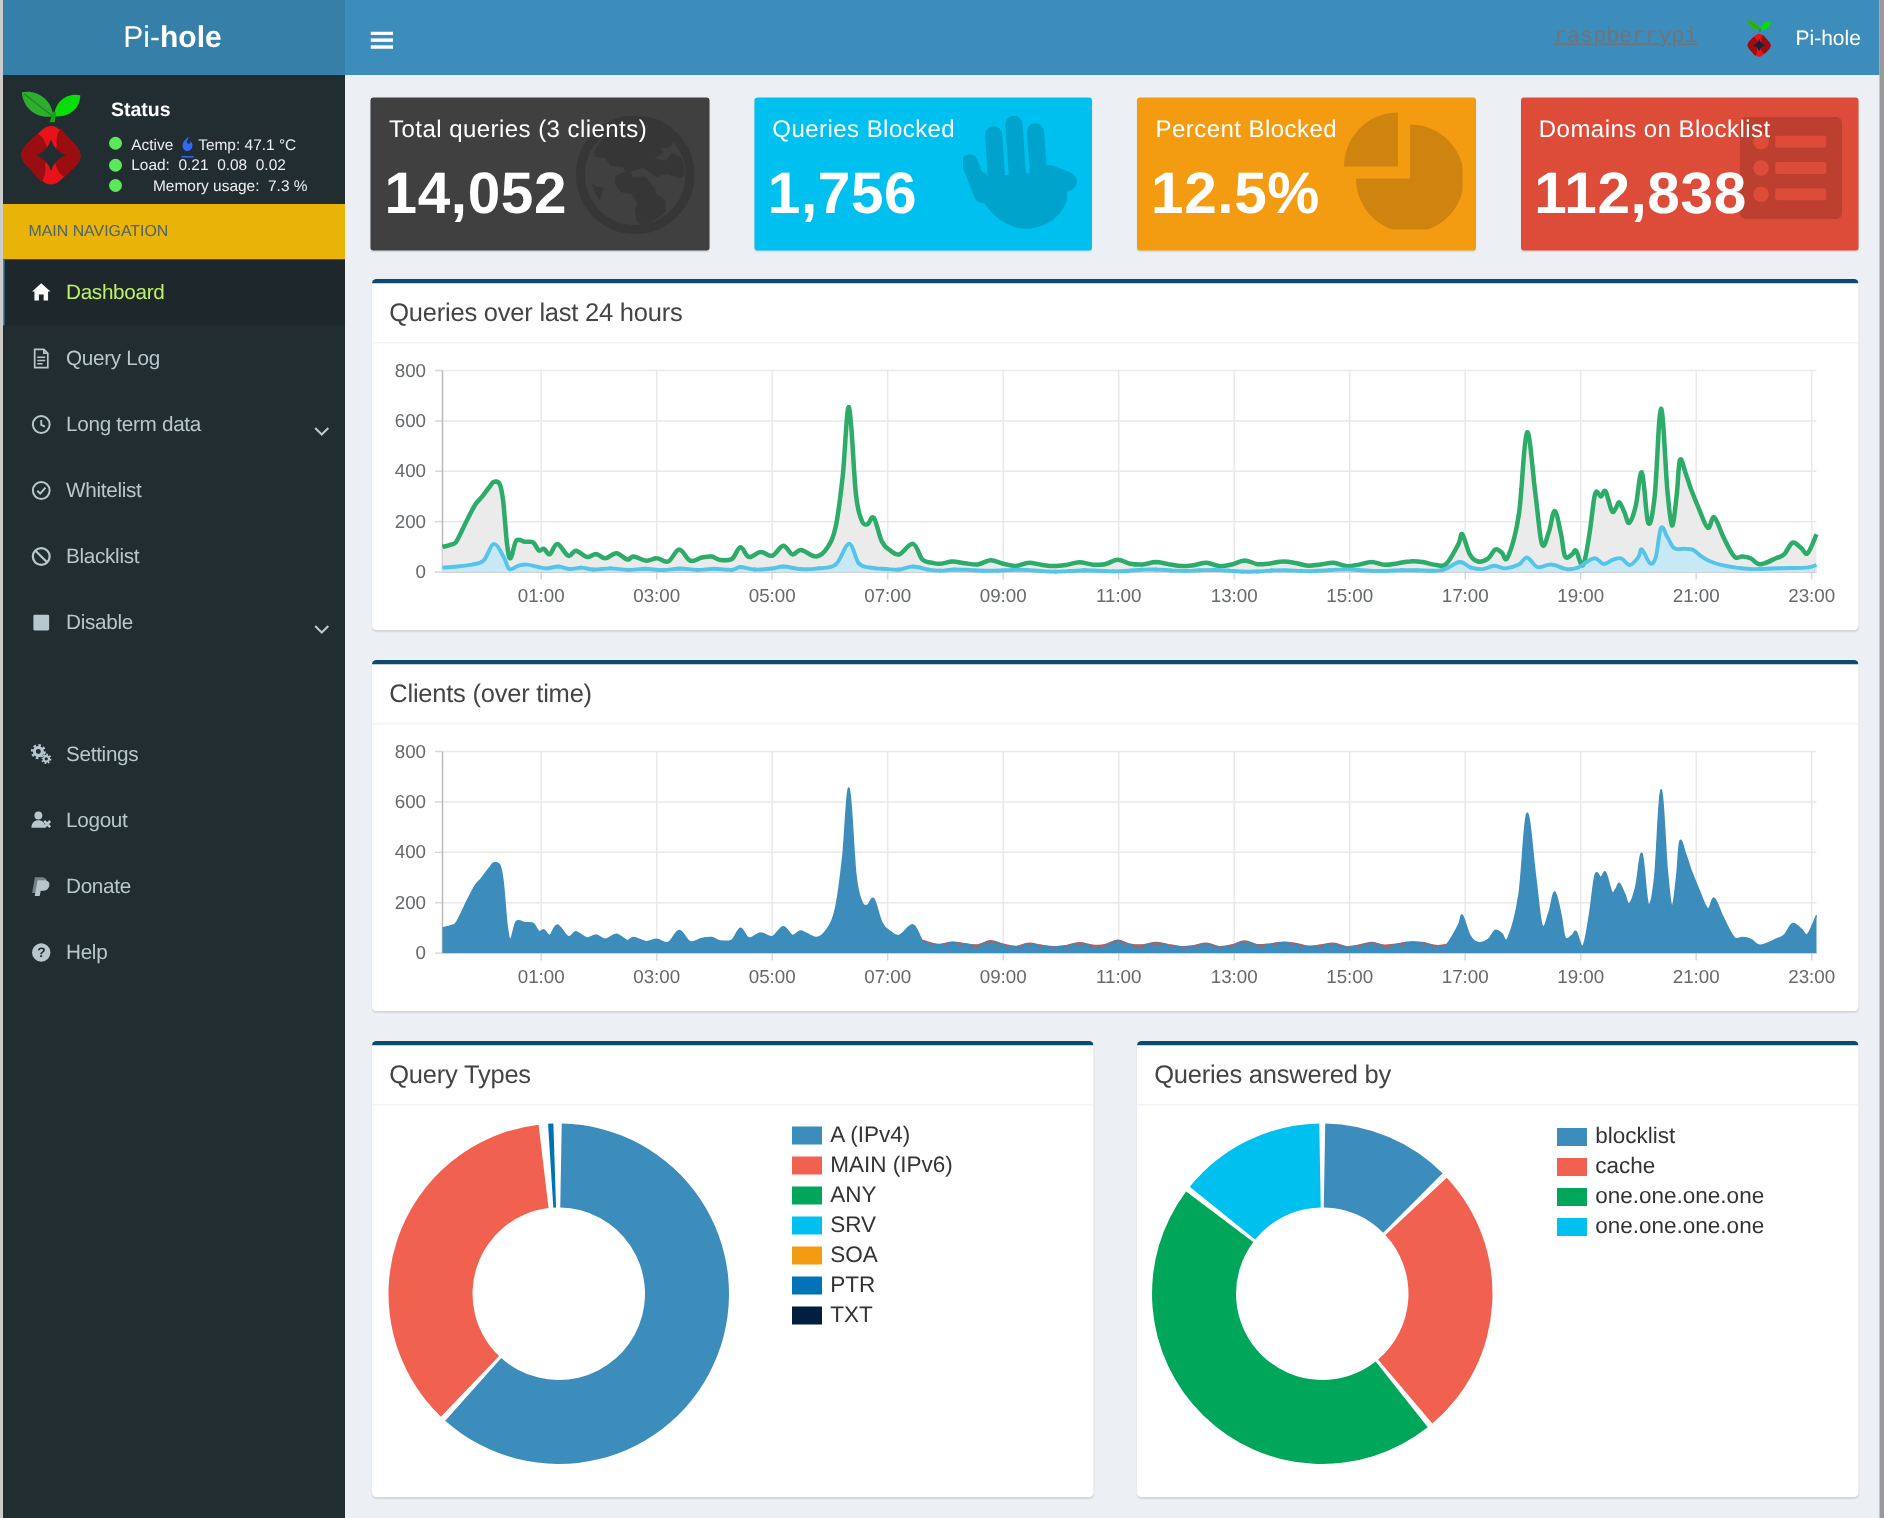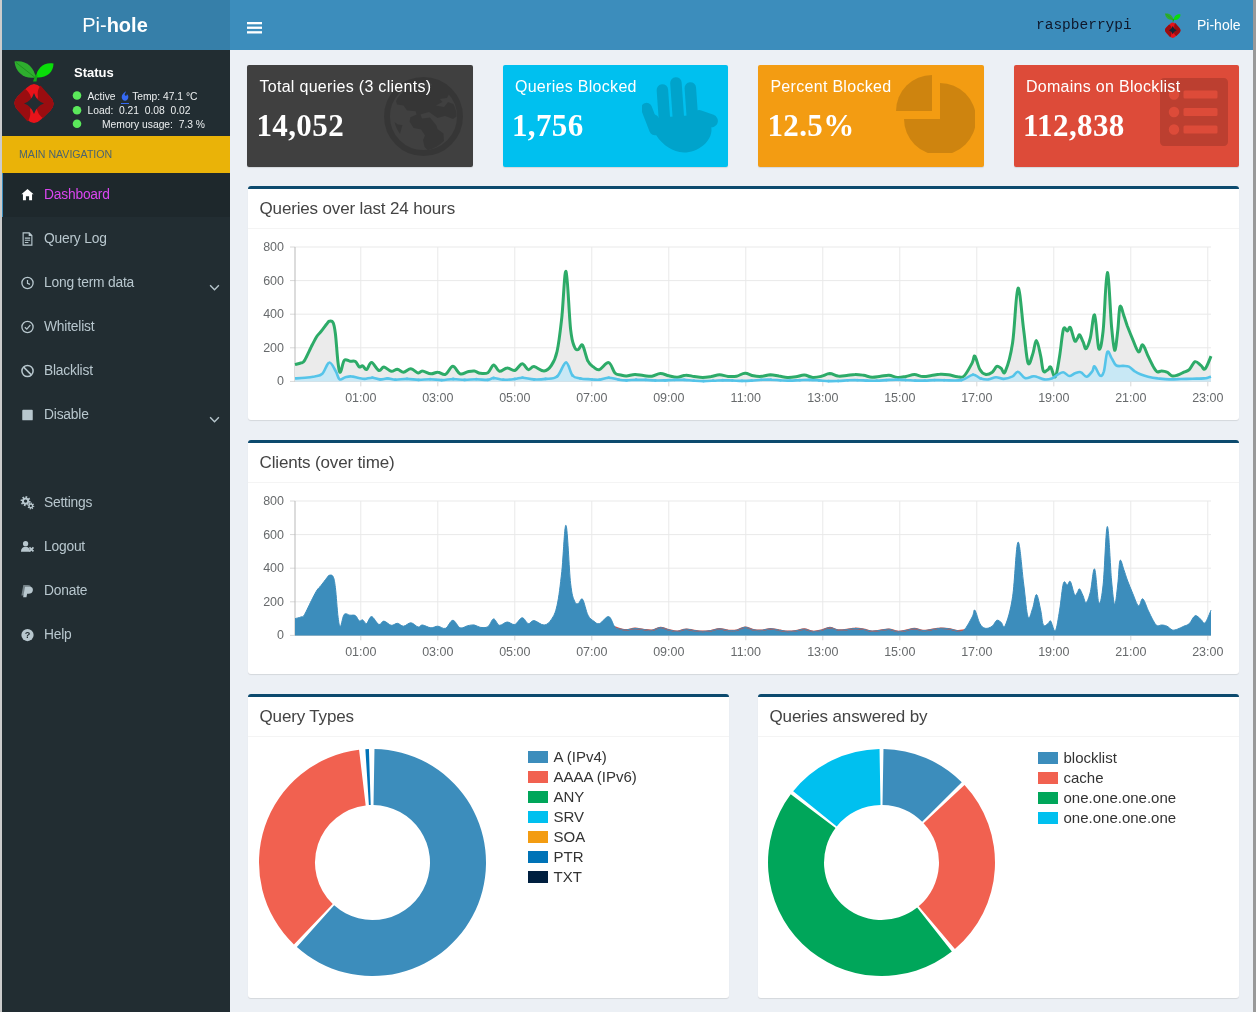--- a/index.html
+++ b/index.html
@@ -6,37 +6,37 @@
 body { font-family:"Liberation Sans",sans-serif; background:#ecf0f5; position:relative; }
 #nav { position:absolute; left:0; top:0; width:1253px; height:50px; background:#3c8dbc; }
 #logo { position:absolute; left:0; top:0; width:230px; height:50px; background:#367fa9; color:#fff;
   font-size:20px; line-height:50px; text-align:center; }
 #logo b { font-weight:700; }
 #sidebar { position:absolute; left:0; top:50px; width:230px; height:962px; background:#222d32; }
 .statxt { color:#eceff0; font-size:10.3px; }
 #mainnav { position:absolute; left:0; top:86px; width:230px; height:37px; background:#eab308;
   color:#4b646f; font-size:10.6px; line-height:37px; padding-left:19px; }
 .mitem { position:absolute; left:0; width:230px; height:44px; color:#b8c7ce; font-size:13.8px; letter-spacing:-0.2px; }
-.mitem.active { background:#1e282c; color:#d946ef; border-left:3px solid #3c8dbc; }
+.mitem.active { background:#1e282c; color:#bef264; border-left:3px solid #3c8dbc; }
 .mitem.active .mico { left:17px; }
 .mitem.active .mlabel { left:41px; }
 .mico { position:absolute; left:20px; top:15px; }
 .mlabel { position:absolute; left:44px; top:14px; }
 .chev { position:absolute; right:10px; top:18px; }
 .sbox { position:absolute; top:65px; width:225.5px; height:102px; border-radius:2px;
   box-shadow:0 1px 1px rgba(0,0,0,0.1); overflow:hidden; }
 .sbox-title { position:absolute; left:12px; top:12.5px; color:#fff; font-size:16px; letter-spacing:0.3px; white-space:nowrap; }
-.sbox-num { position:absolute; left:9px; top:44.9px; color:#fff; font-size:31px; font-weight:700; letter-spacing:0.4px;
-  white-space:nowrap; line-height:1;font-family:Liberation Serif, serif; }
+.sbox-num { position:absolute; left:9px; top:44.9px; color:#fff; font-size:39px; font-weight:700; letter-spacing:0.4px;
+  white-space:nowrap; line-height:1; }
 .panel { position:absolute; background:#fff; border-top:3px solid #0c4a6e; border-radius:3px;
   box-shadow:0 1px 1px rgba(0,0,0,0.1); }
 .ptitle { position:absolute; left:12px; top:9.5px; font-size:17px; letter-spacing:-0.15px; color:#444; white-space:nowrap; }
 .phead { position:absolute; left:0; top:0; right:0; height:40px; border-bottom:1px solid #f4f4f4; }
-#hostname { position:absolute; left:1036px; top:0; height:50px; line-height:50px; color:#0f172a;
-  font-family:"Liberation Mono",monospace; font-size:14.5px; }
+#hostname { position:absolute; left:1036px; top:0; height:50px; line-height:50px; color:#737373;
+  font-family:"Liberation Mono",monospace; font-size:14.5px;text-decoration:underline; }
 #navph { position:absolute; left:1197px; top:0; height:50px; line-height:50px; color:#fff; font-size:14px; }
 #burger { position:absolute; left:247px; top:20px; }
 .edgeL { position:absolute; left:0; top:0; width:2px; height:1012px; background:#cccccc; z-index:50; }
 .edgeR { position:absolute; left:1253px; top:0; width:3px; height:1012px; background:#999999; z-index:50; }
 </style></head>
 <body>
 <div id="nav"></div>
 <div id="logo">Pi-<b>hole</b></div>
 <div id="burger"><svg width="15" height="12">
 <rect x="0" y="0" width="15" height="2.3" fill="#fff"></rect>
@@ -431,21 +431,21 @@
     <path d="M293.94,944.42 A113.5,113.5 0 0 1 359.06,749.80 L365.69,805.40 A57.5,57.5 0 0 0 332.70,904.00 Z" fill="#f16150"></path>
     <path d="M365.37,749.22 A113.5,113.5 0 0 1 368.93,749.06 L370.69,805.03 A57.5,57.5 0 0 0 368.89,805.11 Z" fill="#0073b7"></path>
 <path d="M883.48,749.02 A113.5,113.5 0 0 1 961.76,782.24 L922.16,821.84 A57.5,57.5 0 0 0 882.50,805.01 Z" fill="#3c8dbc"></path>
     <path d="M964.51,785.09 A113.5,113.5 0 0 1 954.91,949.06 L918.69,906.35 A57.5,57.5 0 0 0 923.55,823.29 Z" fill="#f16150"></path>
     <path d="M951.84,951.57 A113.5,113.5 0 0 1 790.74,794.35 L835.52,827.98 A57.5,57.5 0 0 0 917.14,907.62 Z" fill="#00a65a"></path>
     <path d="M793.17,791.23 A113.5,113.5 0 0 1 879.52,749.02 L880.50,805.01 A57.5,57.5 0 0 0 836.75,826.39 Z" fill="#00c0ef"></path>
 </svg>
 <div style="position:absolute;left:527.5px;top:750.5px;width:20.5px;height:12.5px;background:#3c8dbc"></div>
 <div style="position:absolute;left:553.5px;top:747px;font-size:15px;color:#333;line-height:20px">A (IPv4)</div>
 <div style="position:absolute;left:527.5px;top:770.5px;width:20.5px;height:12.5px;background:#f16150"></div>
-<div style="position:absolute;left:553.5px;top:767px;font-size:15px;color:#333;line-height:20px">AAAA (IPv6)</div>
+<div style="position:absolute;left:553.5px;top:767px;font-size:15px;color:#333;line-height:20px">MAIN (IPv6)</div>
 <div style="position:absolute;left:527.5px;top:790.5px;width:20.5px;height:12.5px;background:#00a65a"></div>
 <div style="position:absolute;left:553.5px;top:787px;font-size:15px;color:#333;line-height:20px">ANY</div>
 <div style="position:absolute;left:527.5px;top:810.5px;width:20.5px;height:12.5px;background:#00c0ef"></div>
 <div style="position:absolute;left:553.5px;top:807px;font-size:15px;color:#333;line-height:20px">SRV</div>
 <div style="position:absolute;left:527.5px;top:830.5px;width:20.5px;height:12.5px;background:#f39c12"></div>
 <div style="position:absolute;left:553.5px;top:827px;font-size:15px;color:#333;line-height:20px">SOA</div>
 <div style="position:absolute;left:527.5px;top:850.5px;width:20.5px;height:12.5px;background:#0073b7"></div>
 <div style="position:absolute;left:553.5px;top:847px;font-size:15px;color:#333;line-height:20px">PTR</div>
 <div style="position:absolute;left:527.5px;top:870.5px;width:20.5px;height:12.5px;background:#001f3f"></div>
 <div style="position:absolute;left:553.5px;top:867px;font-size:15px;color:#333;line-height:20px">TXT</div>

